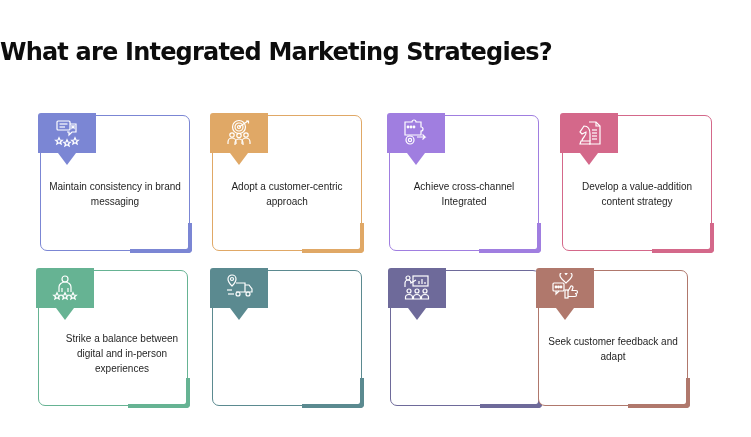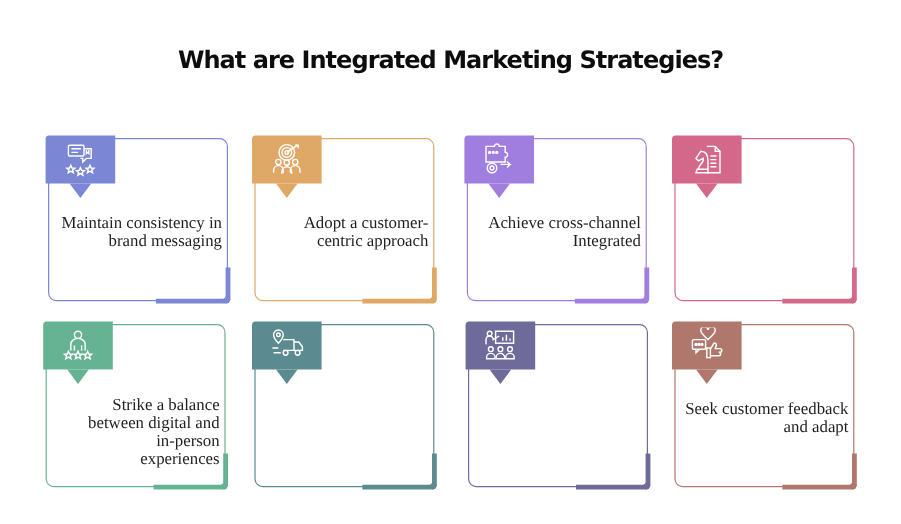--- a/index.html
+++ b/index.html
@@ -1,20 +1,20 @@
 <!DOCTYPE html>
 <html><head>
 <meta charset="utf-8">
 <style>
   * { box-sizing: border-box; margin: 0; padding: 0; }
   html, body { width: 751px; height: 437px; background: #ffffff; overflow: hidden; }
   body { position: relative; font-family: "Liberation Sans", sans-serif; color: #1a1a1a; }
   .title {
-    position: absolute; left: 0; top: 38px; width: 751px; text-align: center;
-    font-family: "DejaVu Sans", sans-serif; font-weight: bold; font-size: 20px;
+    position: absolute; left: 0; top: 38px; width: 751px; text-align: left;
+    font-family: "DejaVu Sans", sans-serif; font-weight: bold; font-size: 24px;
     letter-spacing: -0.8px; color: #0d0d0d;
   }
   .card {
     position: absolute; width: 150px; height: 136px;
     border: 1.5px solid var(--c); border-radius: 7px; background: #fff;
   }
   .card .accent-right {
     position: absolute; right: -2.5px; bottom: -2.5px; width: 4px; height: 30px;
     background: var(--c); border-radius: 0 0 6px 0;
   }
@@ -27,22 +27,22 @@
     background: var(--c); border-radius: 3px 0 0 0;
     display: flex; align-items: center; justify-content: center;
   }
   .icon-box::after {
     content: ""; position: absolute; left: 20px; bottom: -12px;
     border-left: 9px solid transparent; border-right: 9px solid transparent;
     border-top: 12px solid var(--c);
   }
   .icon-box svg { width: 30px; height: 30px; }
   .card-label {
-    position: absolute; left: 4px; right: 4px; top: 63px; text-align: right;
-    font-size: 14px; line-height: 15px; color: #1f1f1f; font-family: Liberation Serif, serif;
+    position: absolute; left: 4px; right: 4px; top: 63px; text-align: center;
+    font-size: 10px; line-height: 15px; color: #1f1f1f;
   }
   .card.three .card-label { top: 60px; margin-left: 18px; }
 </style>
 </head>
 <body>
 
 <div class="title">What are Integrated Marketing Strategies?</div>
 
 <div class="card" style="left:40px;top:115px;--c:#7b86d4;">
   <div class="icon-box">
@@ -106,20 +106,21 @@
       <path d="M15 4 h7 l4 4 v18 h-11"></path>
         <path d="M22 4 v4 h4"></path>
       <line x1="18" y1="12" x2="23" y2="12"></line>
         <line x1="18" y1="15" x2="23" y2="15"></line>
         <line x1="18" y1="18" x2="23" y2="18"></line>
         <line x1="18" y1="21" x2="23" y2="21"></line>
       <path d="M6 26 h10 v-3 h-9 z"></path>
         <path d="M8 23 c0 -4 5 -5 4 -9 l-4 2 l-2 -2 l4 -6 c4 0 6 3 6 8 v7"></path>
     </svg>
   </div>
+  <div class="card-label">Develop a value-addition content strategy</div>
   <div class="accent-right"></div>
   <div class="accent-bottom"></div>
 </div>
 
 <div class="card three" style="left:38px;top:270px;--c:#66b393;">
   <div class="icon-box">
     <svg viewBox="0 0 30 30" fill="none" stroke="#fff" stroke-width="1.2">
       <circle cx="15" cy="6" r="3"></circle>
       <path d="M9 19 v-5 a6 5 0 0 1 12 0 v5"></path>
         <line x1="12" y1="15" x2="12" y2="19"></line>
@@ -165,21 +166,21 @@
         <circle cx="23" cy="18" r="2"></circle>
       <path d="M3.5 26 v-1.5 a3.5 3 0 0 1 7 0 v1.5 z"></path>
         <path d="M11.5 26 v-1.5 a3.5 3 0 0 1 7 0 v1.5 z"></path>
         <path d="M19.5 26 v-1.5 a3.5 3 0 0 1 7 0 v1.5 z"></path>
     </svg>
   </div>
   <div class="accent-right"></div>
   <div class="accent-bottom"></div>
 </div>
 
-<div class="card" style="left:562px;top:270px;--c:#b0786c;">
+<div class="card" style="left:538px;top:270px;--c:#b0786c;">
   <div class="icon-box">
     <svg viewBox="0 0 30 30" fill="none" stroke="#fff" stroke-width="1.2">
       <path d="M16 10 c-3 -3 -6 -5 -6 -7.5 a3 3 0 0 1 6 -0.5 a3 3 0 0 1 6 0.5 c0 2.5 -3 4.5 -6 7.5z"></path>
       <rect x="3" y="10" width="11" height="8" rx="1"></rect>
         <path d="M6 18 v3 l3 -3"></path>
       <circle cx="6" cy="14" r=".8" fill="#fff"></circle>
         <circle cx="8.5" cy="14" r=".8" fill="#fff"></circle>
         <circle cx="11" cy="14" r=".8" fill="#fff"></circle>
       <rect x="15" y="17" width="3" height="8"></rect>
         <path d="M18 18 l3 -5 a1.5 1.5 0 0 1 2 1.5 l-1 3 h4 a1.5 1.5 0 0 1 0 3 h-1 a1.5 1.5 0 0 1 0 3 h-7"></path>

